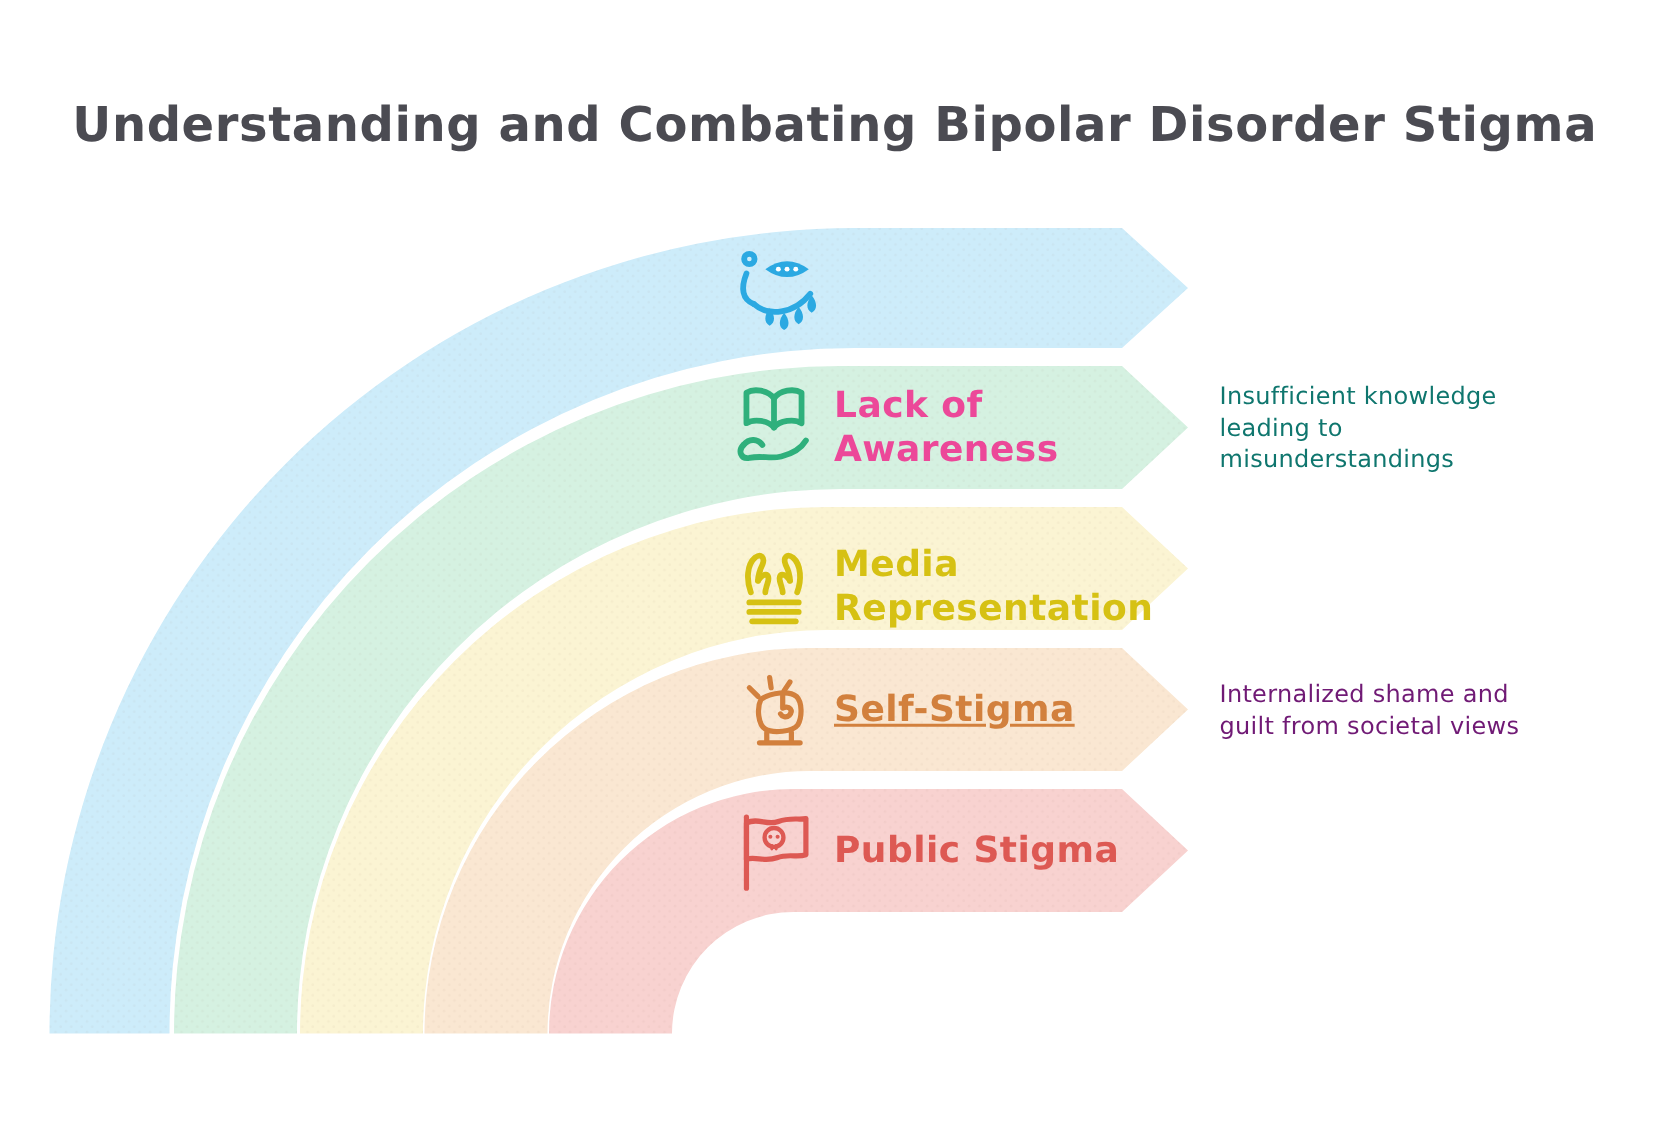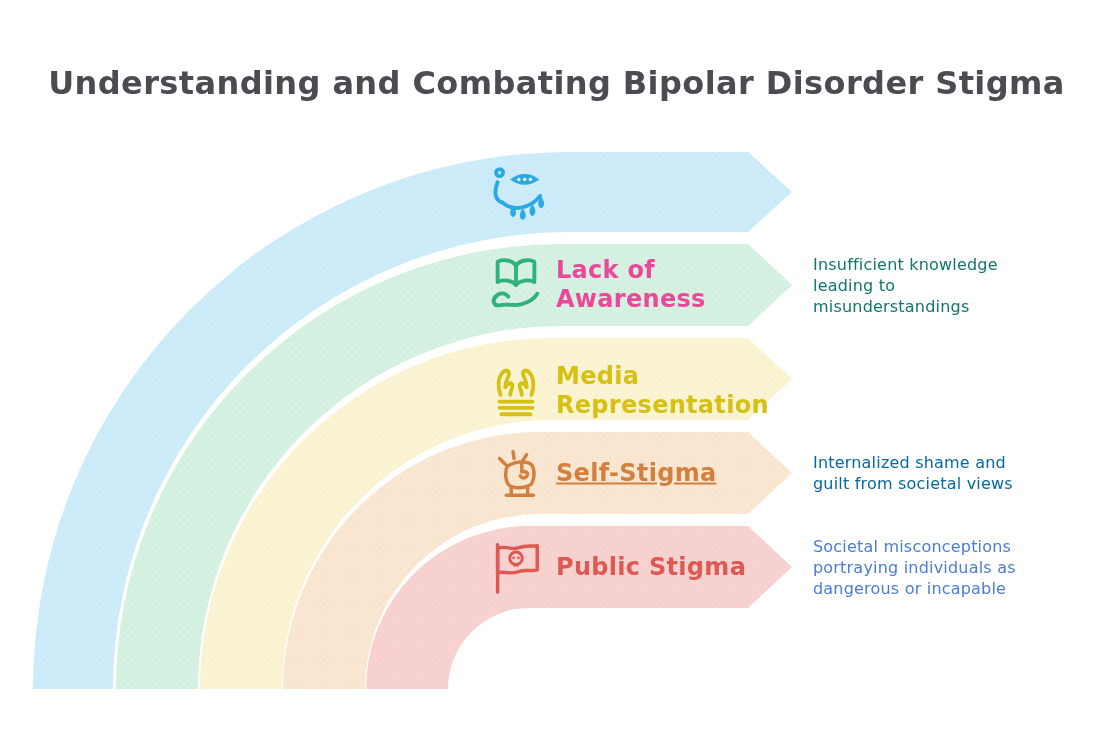--- a/index.html
+++ b/index.html
@@ -142,32 +142,29 @@
       <path d="M27 8 L28 15"></path>
       <path d="M41 11 L37 17"></path>
       <path d="M21 23 C28 18 41 17 45.5 21 C49.5 25 49.5 35 46.5 40.5 C43 45.5 29 46.5 24 43.5 C19 40.5 18 29 21 23 Z"></path>
       <path d="M36 20 L36 29 C41 27 43.5 31 40.5 34 C38.5 36 35.5 35 34.5 33"></path>
       <path d="M25 46 L25 52"></path>
       <path d="M42 46 L42 52"></path>
       <path d="M20 53 L48 53"></path>
     </svg>
   </div>
   <div class="band-label y4" style="color: rgb(210, 128, 61); text-decoration: underline;">Self-Stigma</div>
-  <div class="band-desc y4" style="color: #0369a1;">Internalized shame and
+  <div class="band-desc y4" style="color: #701a75;">Internalized shame and
 guilt from societal views</div>
 
   <div class="band-icon y5" style="color: rgb(221, 89, 83);">
     <svg viewBox="0 0 60 60" fill="none" stroke="currentColor" stroke-width="3.6" stroke-linecap="round" stroke-linejoin="round">
       <path d="M11 7 L11 56"></path>
       <path d="M11 11 C19 7 25 13 33 10 C41 7 47 9 52 8 L52 33 C46 35 40 32 32 35 C24 38 17 34 11 36 Z"></path>
       <circle cx="30" cy="21" r="6.5" stroke-width="3"></circle>
       <circle cx="27.5" cy="20.5" r="1.4" fill="currentColor" stroke="none"></circle>
       <circle cx="32.5" cy="20.5" r="1.4" fill="currentColor" stroke="none"></circle>
       <path d="M28.5 26.5 L28.5 29" stroke-width="2"></path>
       <path d="M31.5 26.5 L31.5 29" stroke-width="2"></path>
     </svg>
   </div>
   <div class="band-label y5" style="color: rgb(221, 89, 83);">Public Stigma</div>
-  <div class="band-desc y5" style="color: rgb(74, 125, 211);">Societal misconceptions
-portraying individuals as
-dangerous or incapable</div>
 
 </div>
 
 </body></html>

